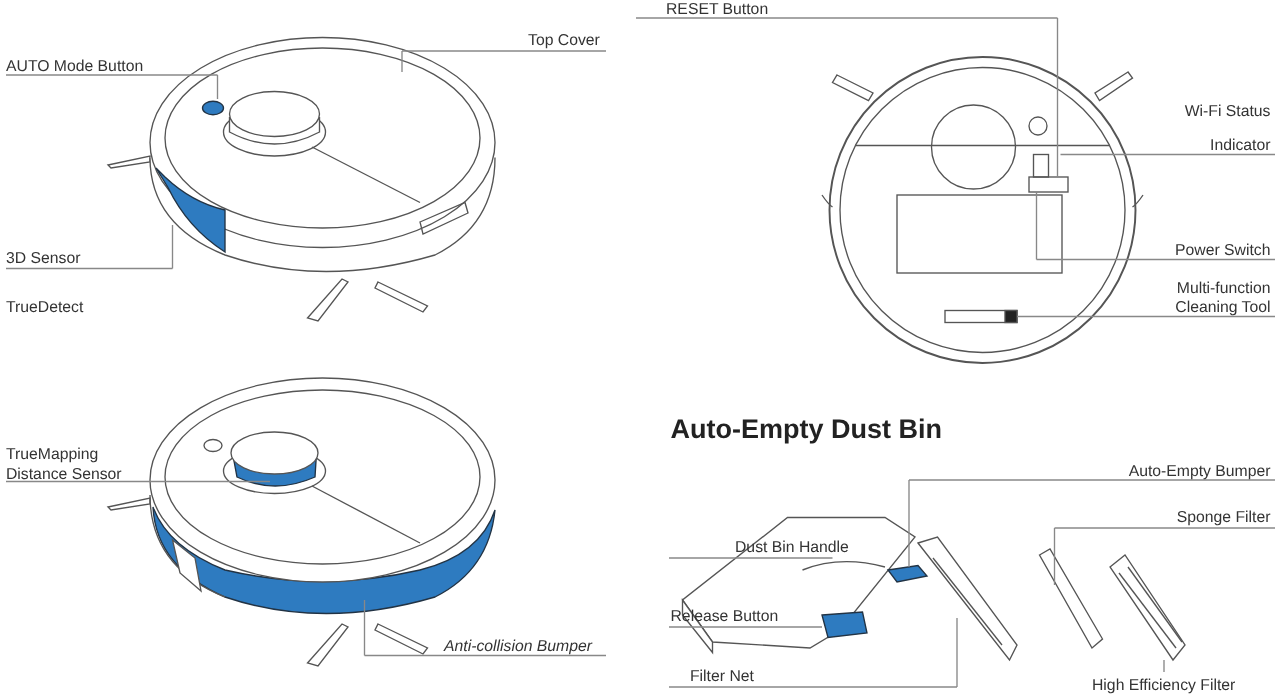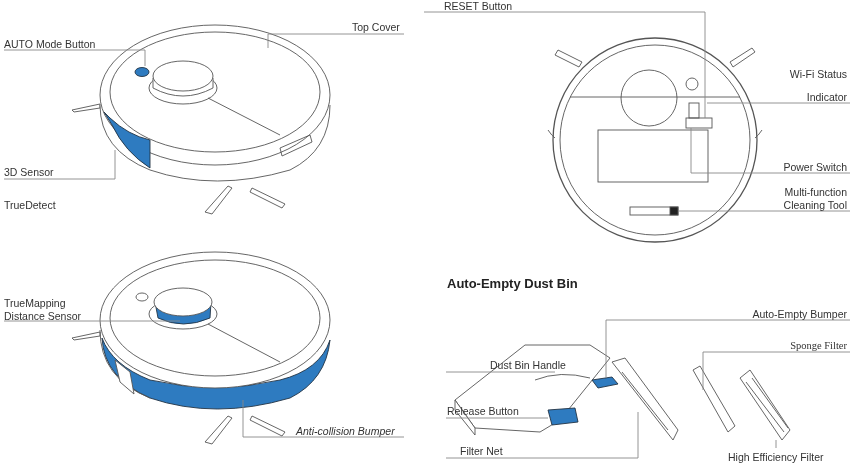--- a/index.html
+++ b/index.html
@@ -1,19 +1,19 @@
 <!DOCTYPE html>
 <html><head>
 <meta charset="utf-8">
 <style>
   html,body{margin:0;padding:0;background:#fff;}
   body{width:851px;height:466px;position:relative;overflow:hidden;font-family:"Liberation Sans",sans-serif;color:#333;}
   .lbl{position:absolute;font-size:10.5px;color:#333;white-space:nowrap;line-height:13px;}
   .lbl.r{text-align:right;}
-  .title{position:absolute;font-size:13px;font-weight:bold;color:#222;}
+  .title{position:absolute;font-size:18px;font-weight:bold;color:#222;}
   svg{position:absolute;left:0;top:0;}
 </style>
 </head>
 <body>
 
 <svg width="851" height="466" viewBox="0 0 851 466">
 
   <g fill="none" stroke="#555" stroke-width="0.9">
 
     <path d="M72,110 L100,104 L100,108 L74,112 Z" fill="#fff"></path>
@@ -135,17 +135,17 @@
 
 <div class="lbl" style="left:424px;top:0px;margin-left:20px;">RESET Button</div>
 <div class="lbl r" style="right:4px;top:68px;">Wi-Fi Status</div>
 <div class="lbl r" style="right:4px;top:91px;">Indicator</div>
 <div class="lbl r" style="right:4px;top:161px;">Power Switch</div>
 <div class="lbl r" style="right:4px;top:186px;">Multi-function</div>
 <div class="lbl r" style="right:4px;top:199px;">Cleaning Tool</div>
 
 <div class="title" style="left:447px;top:276px;">Auto-Empty Dust Bin</div>
 <div class="lbl r" style="right:4px;top:308px;">Auto-Empty Bumper</div>
-<div class="lbl r" style="right:4px;top:339px;font-family:Liberation Serif, serif;">Sponge Filter</div>
+<div class="lbl r" style="right:4px;top:339px;">Sponge Filter</div>
 <div class="lbl" style="left:447px;top:359px;padding-left:43px;">Dust Bin Handle</div>
 <div class="lbl" style="left:447px;top:405px;">Release Button</div>
 <div class="lbl" style="left:447px;top:445px;padding-left:13px;">Filter Net</div>
 <div class="lbl" style="left:728px;top:451px;">High Efficiency Filter</div>
 
 </body></html>

